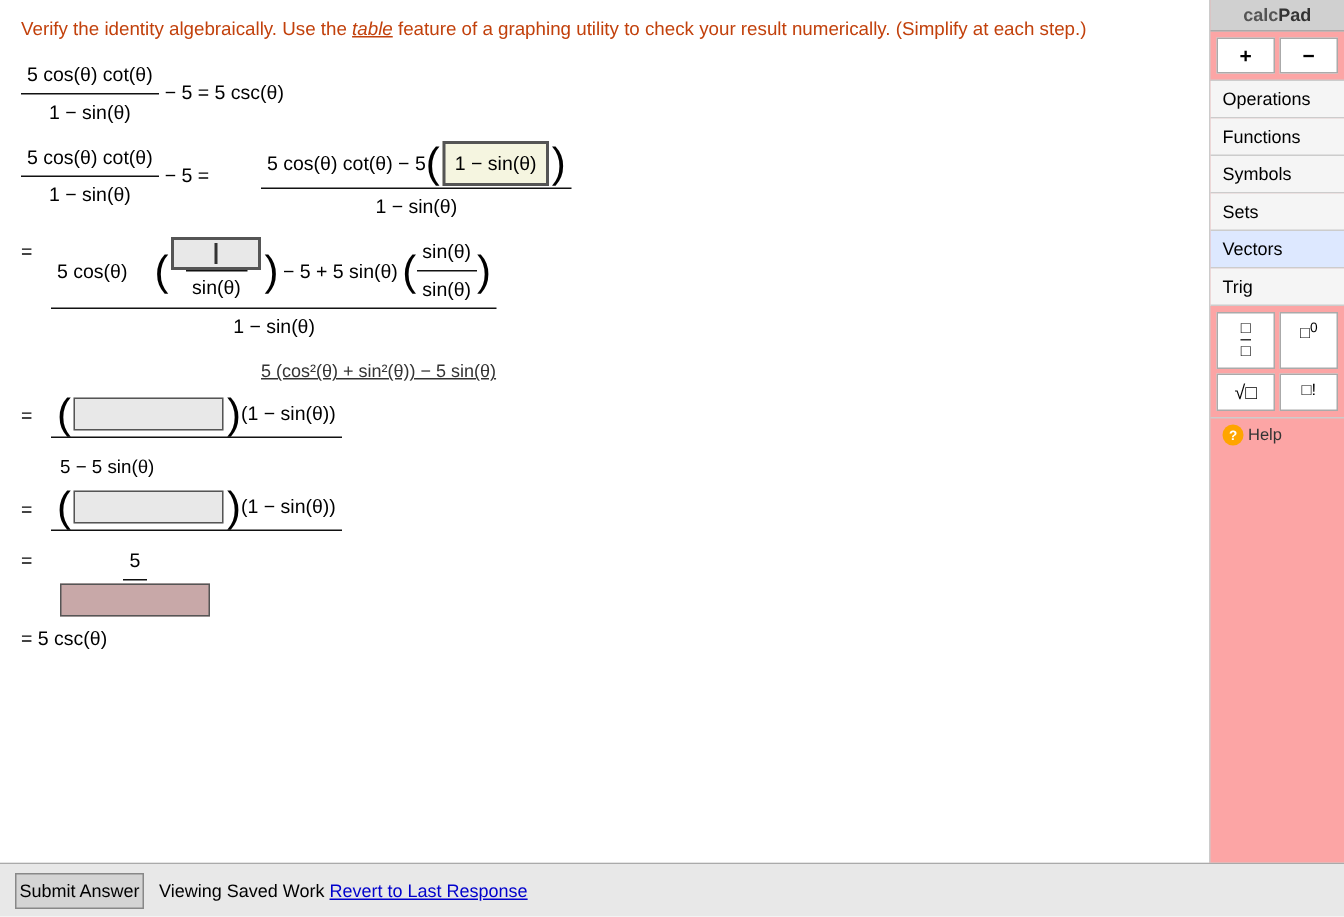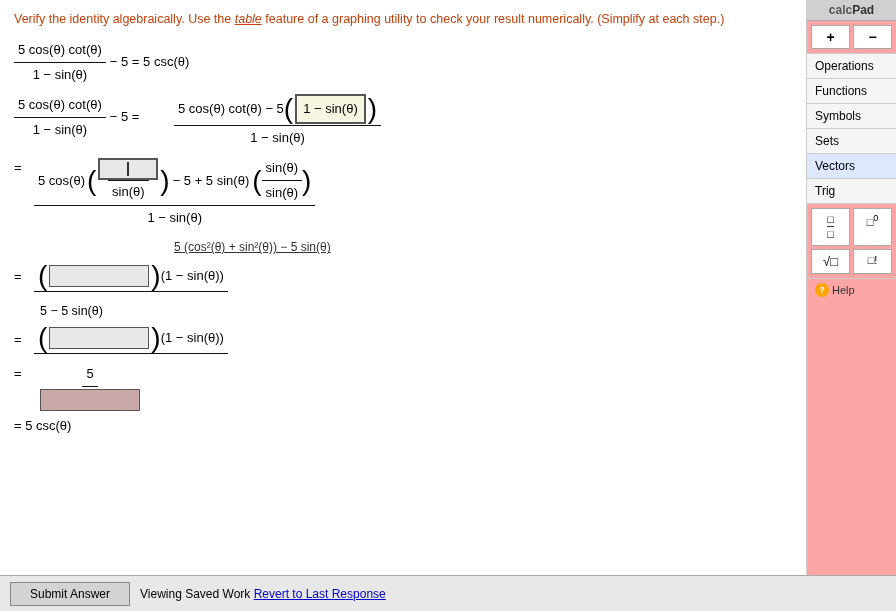--- a/index.html
+++ b/index.html
@@ -201,21 +201,21 @@
       padding: 5px 10px;
       display: flex;
       align-items: center;
       gap: 10px;
       height: 36px;
     }
 
     .submit-btn {
       background: #d4d4d4;
       border: 1px solid #888;
-      padding: 4px 19px;
+      padding: 4px 2px;
       font-size: 12px;
       cursor: pointer;
     }
 
     .viewing-text {
       font-size: 12px;
       text-align: center;
     }
 
     .link-text {
@@ -289,21 +289,21 @@
             <span class="frac-bot">1 − sin(θ)</span>
           </span>
         </span>
       </div>
 
       <div class="math-row" style="align-items: flex-start; margin-bottom: 8px;">
         <span style="min-width: 20px;">=</span>
         <span>
           <span class="fraction-line">
             <span class="frac-top" style="display:flex;align-items:center;">
-              <span style="margin-right:2px;">5 cos(θ)</span>
+              <span style="margin-right:18px;">5 cos(θ)</span>
               <span class="big-paren">(</span>
               <span style="display:inline-flex;flex-direction:column;align-items:center;vertical-align:middle;">
                 <span class="input-box" style="min-width:60px;height:22px;border:2px solid #555;display:flex;align-items:center;justify-content:center;background:#e8e8e8;">
                   <span class="text-cursor"></span>
                 </span>
                 <span style="border-top:1.5px solid #111;padding:0 4px;">sin(θ)</span>
               </span>
               <span class="big-paren">)</span>
               <span style="margin:0 3px;"> − 5 + 5 sin(θ)</span>
               <span class="big-paren">(</span>

